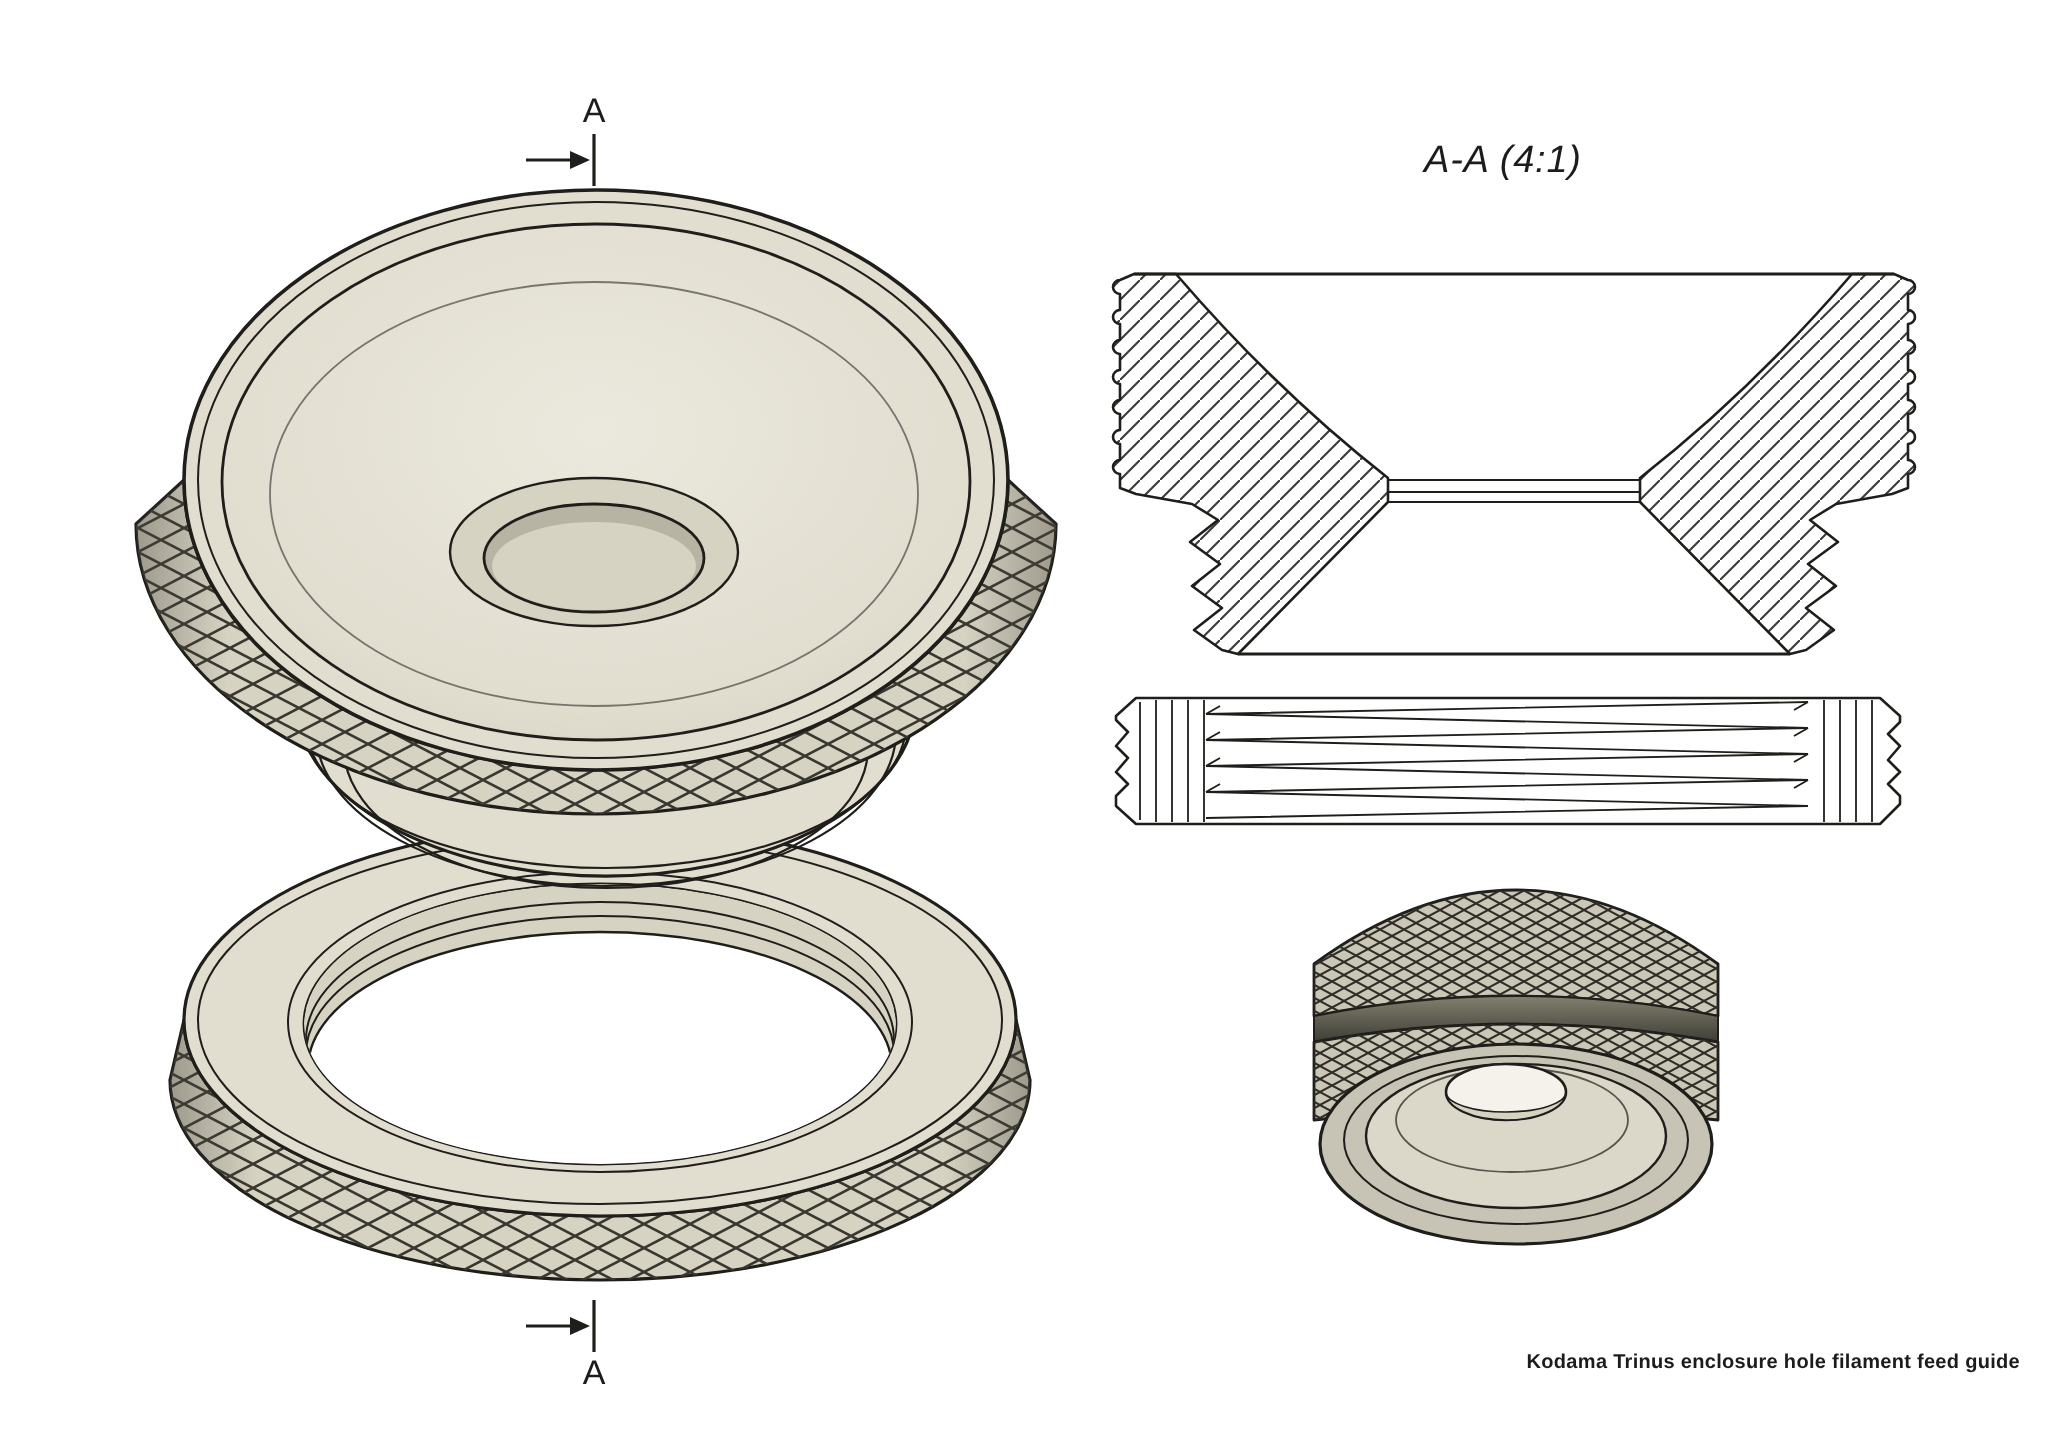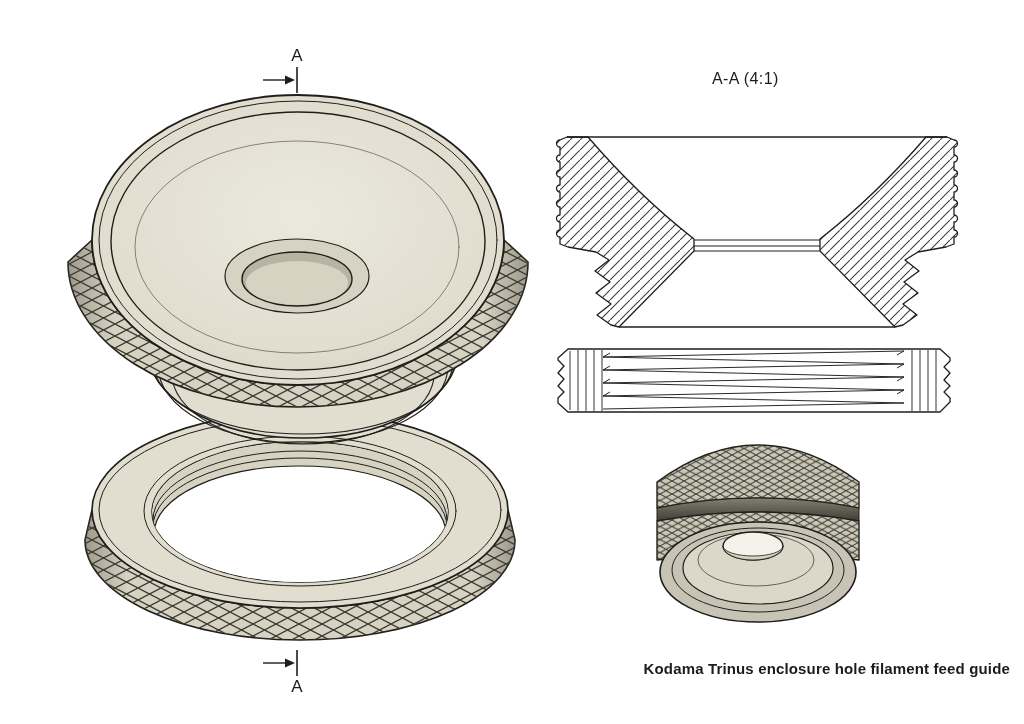--- a/index.html
+++ b/index.html
@@ -16,22 +16,22 @@
   .stage{
     position:relative;width:1024px;height:724px;background:var(--bg);
     overflow:hidden;margin:0 auto;
   }
   .stage svg{position:absolute;left:0;top:0;}
   .lbl{position:absolute;color:var(--text);font-family:"Liberation Sans",sans-serif;
        white-space:nowrap;user-select:none;}
   .lbl-a{left:284px;width:26px;text-align:center;font-size:17px;font-weight:500;}
   #lblTopA{top:46px;}
   #lblBotA{top:677px;}
-  #lblAA{left:712px;top:70px;font-size:16px;font-weight:500;letter-spacing:.4px;}
-  #caption{right:14px;top:660px;font-size:15px;font-weight:700;letter-spacing:.15px;}
+  #lblAA{left:712px;top:70px;font-size:19px;font-weight:500;letter-spacing:.4px;font-style:italic;}
+  #caption{right:14px;top:676px;font-size:10px;font-weight:700;letter-spacing:.15px;}
 </style>
 </head>
 <body>
 
 <div class="stage">
 
 <svg width="1024" height="724" viewBox="0 0 1024 724">
   <defs>
     <pattern id="knurlL" width="23" height="12" patternUnits="userSpaceOnUse">
       <path d="M0 12 L23 0 M0 0 L23 12" style="stroke:var(--knurl)" stroke-width="1.3" fill="none"></path>

